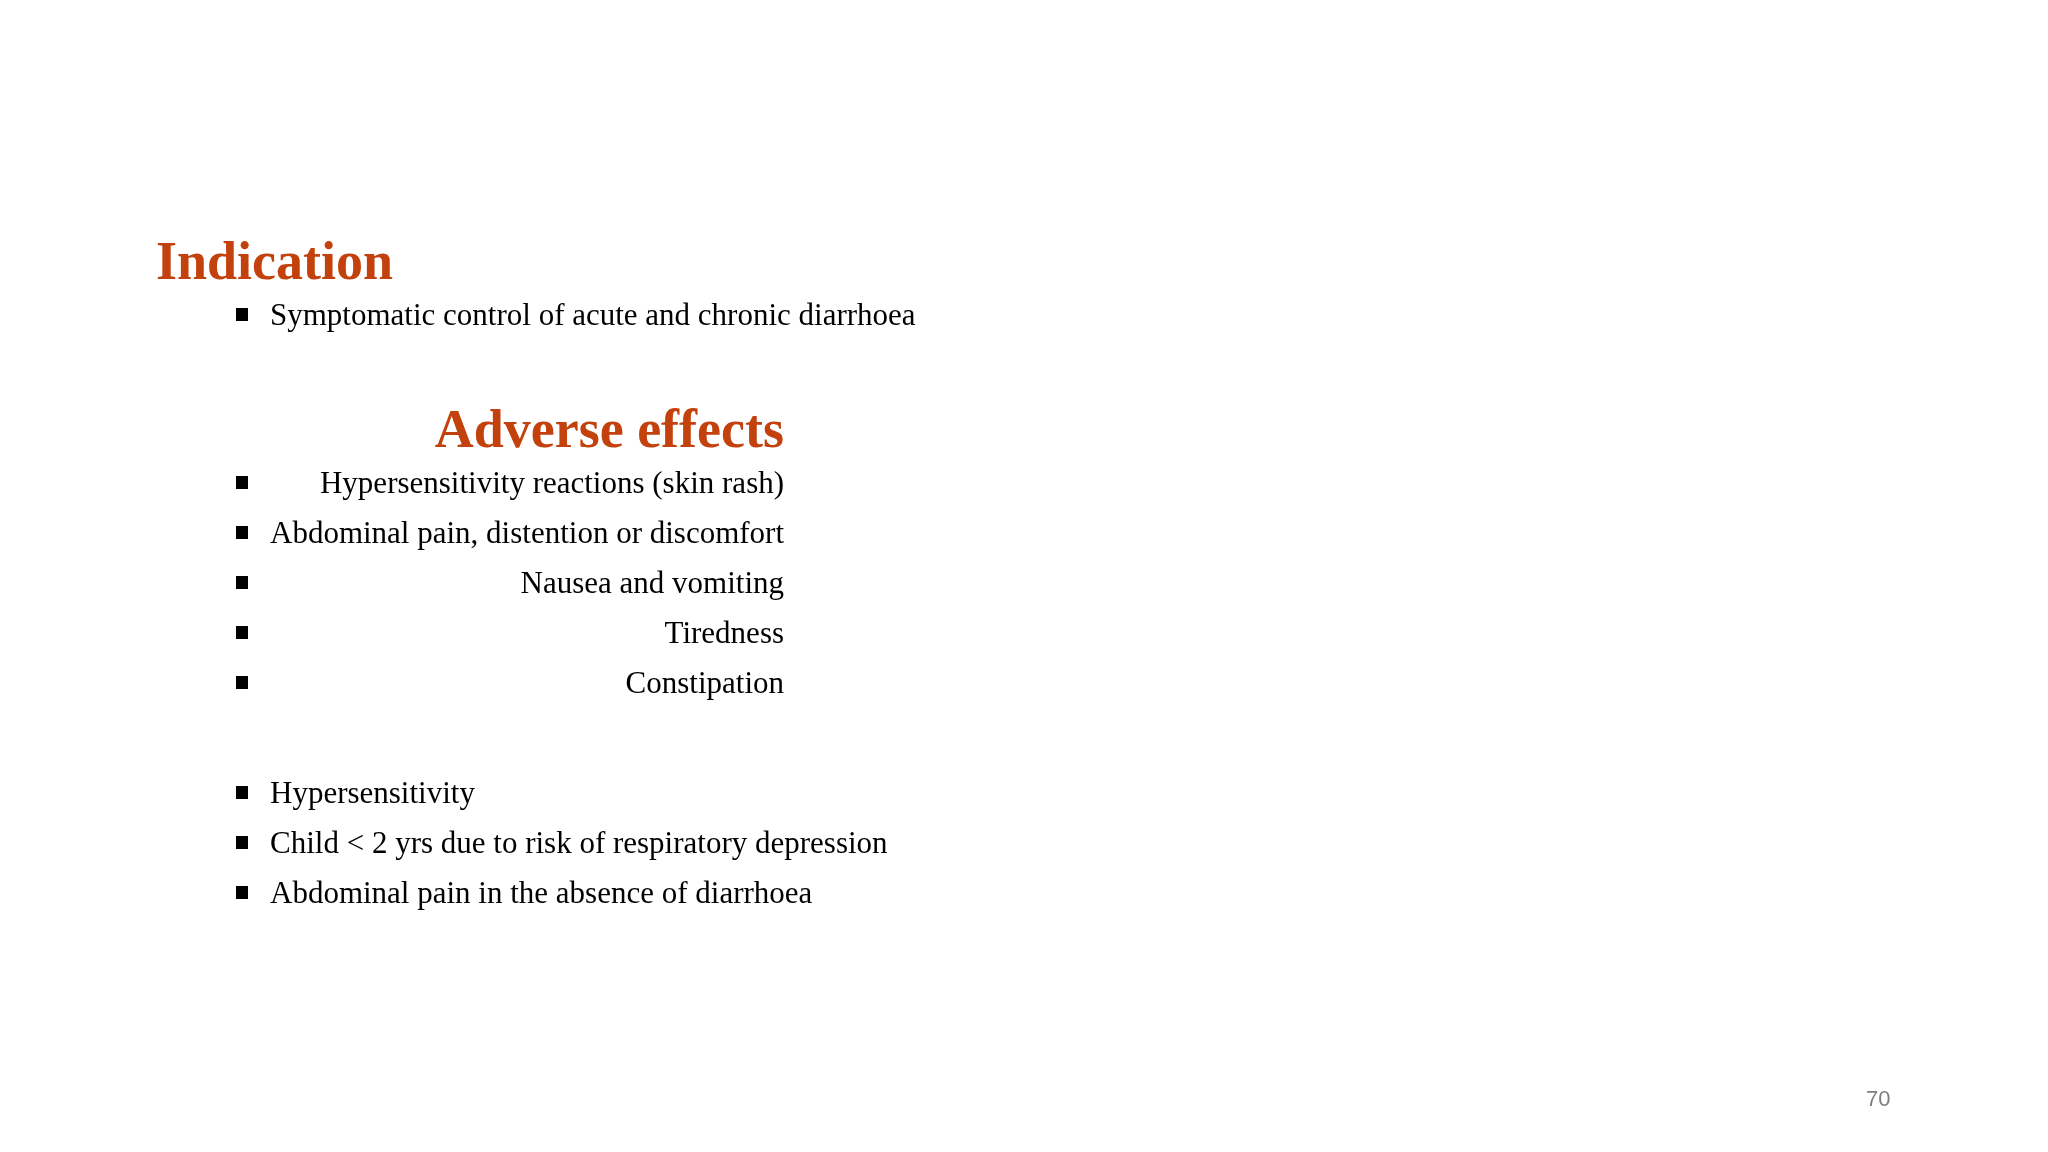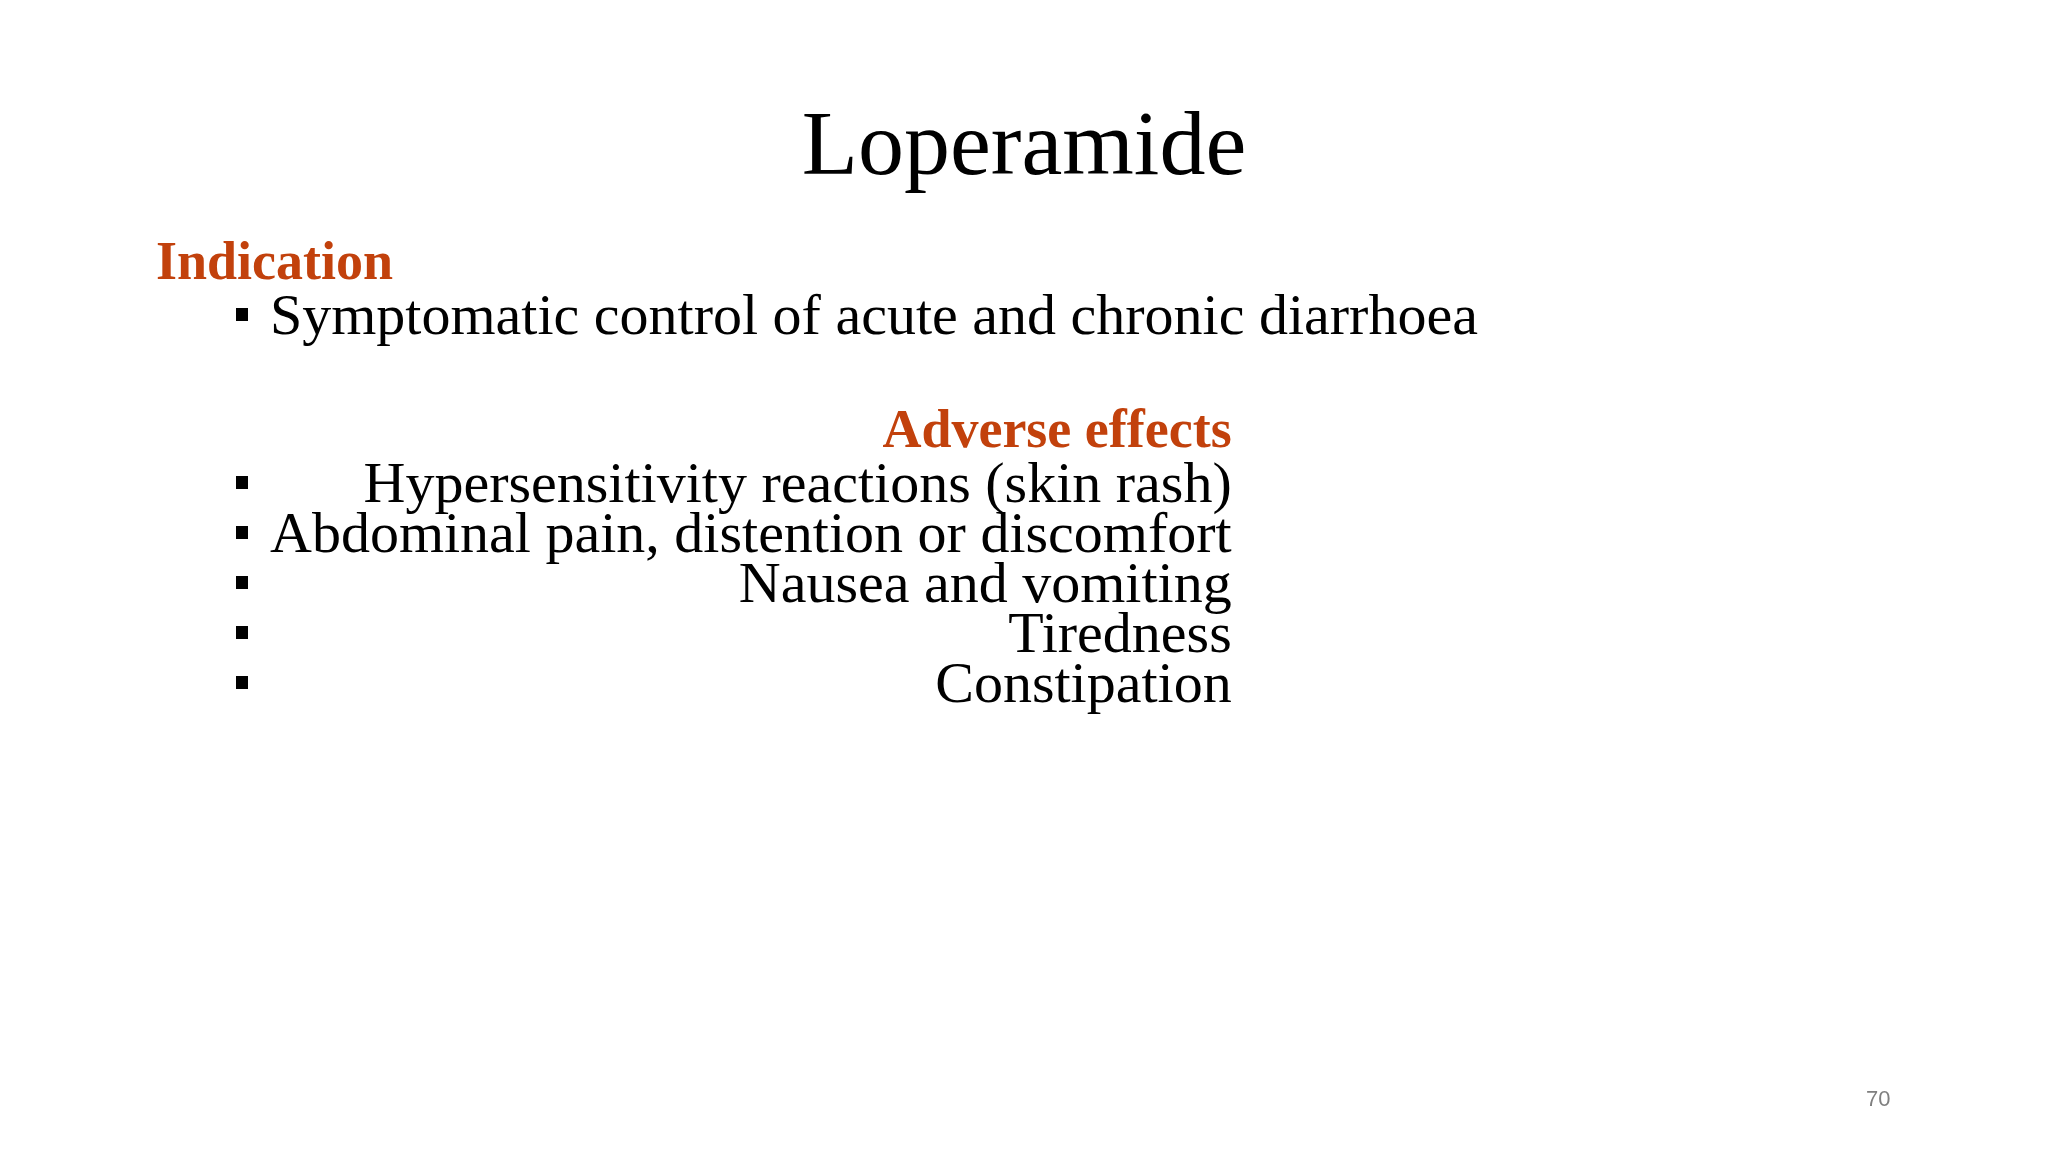--- a/index.html
+++ b/index.html
@@ -37,21 +37,21 @@
       color: #c2410c;
       margin: 0;
     }
     .bullets {
       list-style: none;
       margin: 0;
       padding: 0 0 0 80px;
     }
     .bullet {
       position: relative;
-      font-size: 58px;
+      font-size: 31px;
       line-height: 50px;
       color: #000000;
       padding-left: 34px;
       white-space: nowrap;
     }
     .bullet-mark {
       position: absolute;
       left: 0;
       top: 18px;
       width: 12px;
@@ -68,21 +68,20 @@
       font-family: "Liberation Sans", "DejaVu Sans", sans-serif;
       font-size: 22px;
       color: #7f7f7f;
     }
   </style>
 </head>
 <body>
 
 <div class="slide">
 
-  <div class="title">Loperamide</div>
 
   <div class="section" id="sec-indication">
     <h2 class="section-heading">Indication</h2>
     <ul class="bullets">
       <li class="bullet">
         <span class="bullet-mark"></span>
         <span>Symptomatic control of acute and chronic diarrhoea</span>
       </li>
     </ul>
   </div>
@@ -107,17 +106,31 @@
         <span>Tiredness</span>
       </li>
       <li class="bullet">
         <span class="bullet-mark"></span>
         <span>Constipation</span>
       </li>
     </ul>
   </div>
 
   <div class="section" id="sec-contra">
+    <ul class="bullets">
+      <li class="bullet">
+        <span class="bullet-mark"></span>
+        <span>Hypersensitivity</span>
+      </li>
+      <li class="bullet">
+        <span class="bullet-mark"></span>
+        <span>Child &lt; 2 yrs due to risk of respiratory depression</span>
+      </li>
+      <li class="bullet">
+        <span class="bullet-mark"></span>
+        <span>Abdominal pain in the absence of diarrhoea</span>
+      </li>
+    </ul>
   </div>
 
   <div class="page-number">70</div>
 
 </div>
 
 </body></html>

